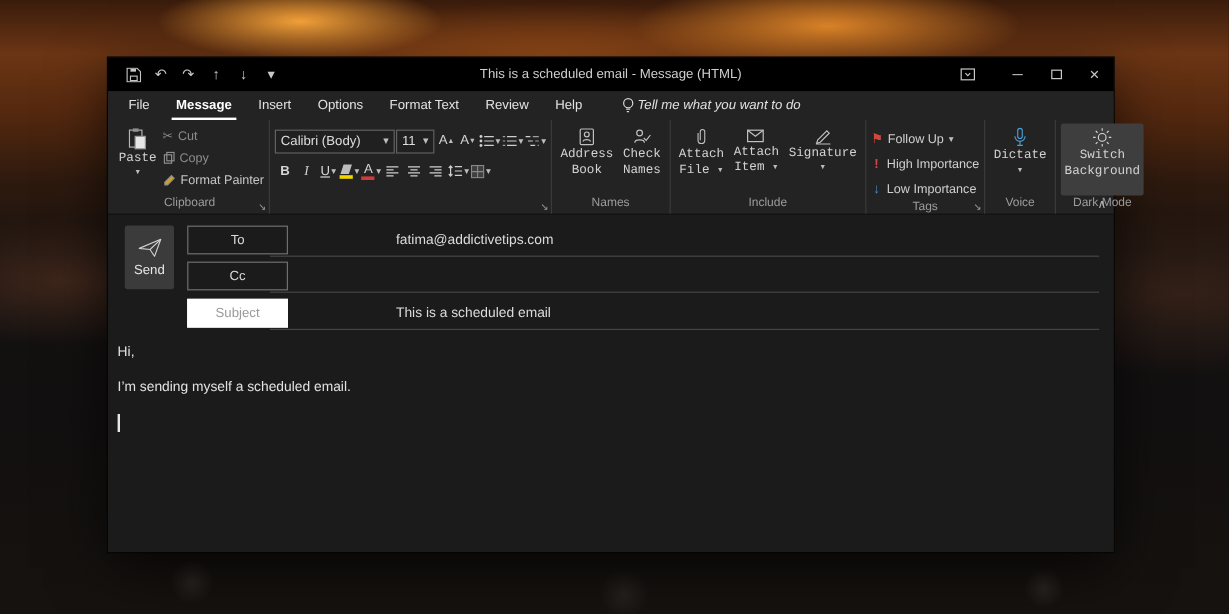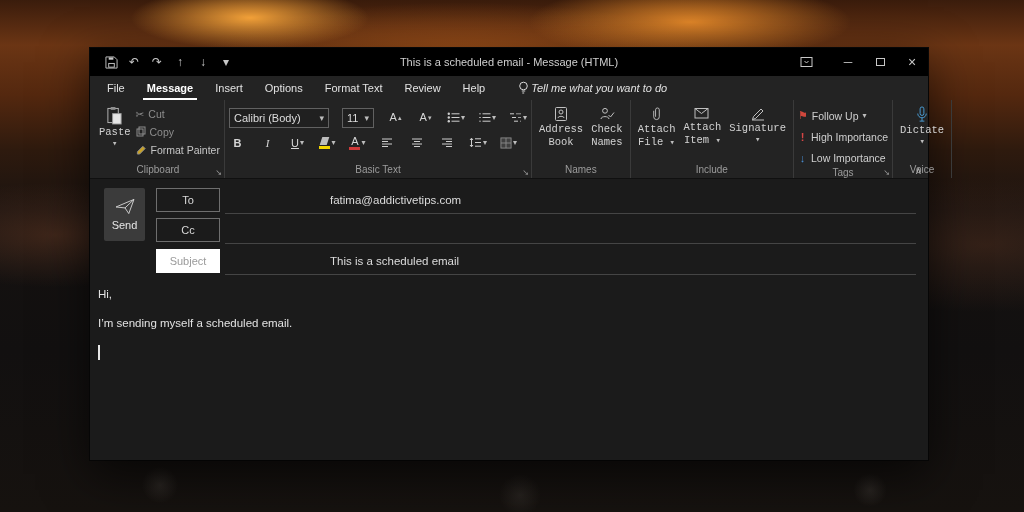--- a/index.html
+++ b/index.html
@@ -51,21 +51,21 @@
   .rgroup-label{height:15px;font-size:10px;color:#9c9c9c;text-align:center;line-height:14px;white-space:nowrap;}
   .launcher{position:absolute;right:2px;bottom:1px;font-size:8px;color:#9c9c9c;line-height:8px;}
   .collapse{position:absolute;right:6px;bottom:2px;color:#b5b5b5;font-size:10px;}
 
   .bigbtn{display:flex;flex-direction:column;align-items:center;justify-content:flex-start;gap:2px;padding:3px 3px 0;font-size:10.5px;line-height:11px;color:#d2d2d2;text-align:center;white-space:nowrap;font-family:Liberation Mono, monospace;}
   .bigbtn .car{font-size:9px;color:#bdbdbd;line-height:8px;}
   .smallcol{display:flex;flex-direction:column;gap:3px;padding-top:3px;}
   .smallbtn{display:flex;align-items:center;gap:4px;font-size:10.5px;color:#c6c6c6;height:15px;white-space:nowrap;}
   .smallbtn.dim{color:#8d8d8d;}
   .btcol{display:flex;flex-direction:column;gap:2px;padding-top:3px;}
-  .btrow{display:flex;align-items:center;gap:13px;height:23px;}
+  .btrow{display:flex;align-items:center;gap:1px;height:23px;}
   .combo{display:flex;align-items:center;justify-content:space-between;background:#202020;border:1px solid #616161;height:20px;padding:0 4px;color:#dedede;font-size:11px;}
   .combo .car{font-size:9px;color:#bdbdbd;margin-left:4px;}
   .fontname{width:100px;}
   .fontsize{width:32px;align-items:center;}
   .tbtn{min-width:17px;height:18px;display:inline-flex;align-items:center;justify-content:center;color:#d6d6d6;font-size:11px;gap:1px;}
   .tbtn .car{font-size:8px;color:#bdbdbd;}
   .bold{font-weight:700;}
   .ital{font-style:italic;font-family:"Liberation Serif",serif;}
   .undl{text-decoration:underline;}
   .letterbar{display:inline-flex;flex-direction:column;align-items:center;line-height:10px;}
@@ -77,21 +77,21 @@
   .growshrink .car{font-size:7px;margin-left:1px;}
   .tagrow{display:flex;align-items:center;gap:4px;height:17px;font-size:10.5px;color:#cfcfcf;white-space:nowrap;}
   .flag{color:var(--follow-up-flag,#d0473c);font-size:11px;}
   .impt{color:var(--high-importance,#d64545);font-weight:700;font-size:11px;width:9px;text-align:center;}
   .lowi{color:var(--low-importance,#4a8fd4);font-weight:700;font-size:11px;width:9px;text-align:center;}
   .switchbg{background:#3e3e3e;border-radius:2px;}
 
   
   .compose{position:absolute;top:131px;left:0;right:0;bottom:0;background:var(--canvas-bg,#1b1b1b);}
   .sendbtn{position:absolute;left:14px;top:9px;width:41px;height:53px;background:#3b3b3b;border-radius:2px;display:flex;flex-direction:column;align-items:center;justify-content:center;gap:4px;color:#e6e6e6;font-size:11px;}
-  .fieldbtn{position:absolute;left:66px;width:64px;height:24px;border:1px solid #6e6e6e;display:flex;align-items:center;justify-content:center;color:#d9d9d9;font-size:11px;background:transparent;}
+  .fieldbtn{position:absolute;left:66px;width:84px;height:24px;border:1px solid #6e6e6e;display:flex;align-items:center;justify-content:center;color:#d9d9d9;font-size:11px;background:transparent;}
   .fieldbtn.subject{background:var(--subject-button-bg,#fff);border-color:var(--subject-button-bg,#fff);color:#9a9a9a;}
   .fieldval{position:absolute;left:240px;height:24px;line-height:24px;font-size:11.5px;color:#dcdcdc;white-space:nowrap;}
   .fieldline{position:absolute;left:135px;right:12px;height:1px;background:#454545;}
   .compose-body{position:absolute;left:8px;top:108px;right:12px;font-size:11.5px;color:#e2e2e2;}
   .compose-body p{margin:0 0 15px;line-height:14px;}
   .caret-cursor{width:1.5px;height:15px;background:#e8e8e8;margin-top:2px;}
 
   svg{display:block;}
   .icn{display:inline-flex;align-items:center;justify-content:center;}
 </style>
@@ -322,21 +322,20 @@
                     <svg width="12" height="12" viewBox="0 0 13 13">
                       <rect x="1" y="1" width="11" height="11" fill="#3f3f3f" stroke="#8a8a8a"></rect>
                       <path d="M1 6.5h11M6.5 1v11" stroke="#8a8a8a"></path>
                     </svg>
                   </span>
                   <span class="car">▾</span>
                 </span>
             </div>
           </div>
         </div>
-        <div class="rgroup-label">Basic Text</div>
         <span class="launcher">↘</span>
       </div>
 
       <div class="rgroup">
         <div class="rgroup-content">
           <div class="bigbtn">
             <span class="icn">
                 <svg width="16" height="16" viewBox="0 0 16 16">
                   <rect x="2.5" y="1.5" width="11" height="13" rx="1" fill="none" stroke="#c0c0c0"></rect>
                   <circle cx="8" cy="6" r="2" fill="none" stroke="#c0c0c0"></circle>
@@ -427,20 +426,37 @@
                   <path d="M2.5 8a4.5 4.5 0 0 0 9 0M7 12.5V16M4.5 16h5" fill="none" stroke="var(--dictate-blue,#4a9fd8)"></path>
                 </svg>
               </span>
             <span>Dictate</span>
             <span class="car">▾</span>
           </div>
         </div>
         <div class="rgroup-label">Voice</div>
       </div>
 
+      <div class="rgroup" style="border-right:none;">
+        <div class="rgroup-content">
+          <div class="bigbtn switchbg">
+            <span class="icn">
+                <svg width="17" height="17" viewBox="0 0 18 18">
+                  <circle cx="9" cy="9" r="3.4" fill="none" stroke="#d8d8d8"></circle>
+                  <g stroke="#d8d8d8">
+                    <path d="M9 1v2.2M9 14.8V17M1 9h2.2M14.8 9H17M3.3 3.3l1.6 1.6M13.1 13.1l1.6 1.6M14.7 3.3l-1.6 1.6M4.9 13.1l-1.6 1.6"></path>
+                  </g>
+                </svg>
+              </span>
+            <span>Switch</span>
+            <span>Background</span>
+          </div>
+        </div>
+        <div class="rgroup-label">Dark Mode</div>
+      </div>
 
       <span class="collapse">∧</span>
     </div>
 
     <div class="compose">
 
       <div class="sendbtn">
         <span class="icn">
             <svg width="22" height="17" viewBox="0 0 22 18">
               <path d="M1.5 9.5L20.5 1.5l-5.5 15-4-6z" fill="none" stroke="#d0d0d0" stroke-linejoin="round"></path>

